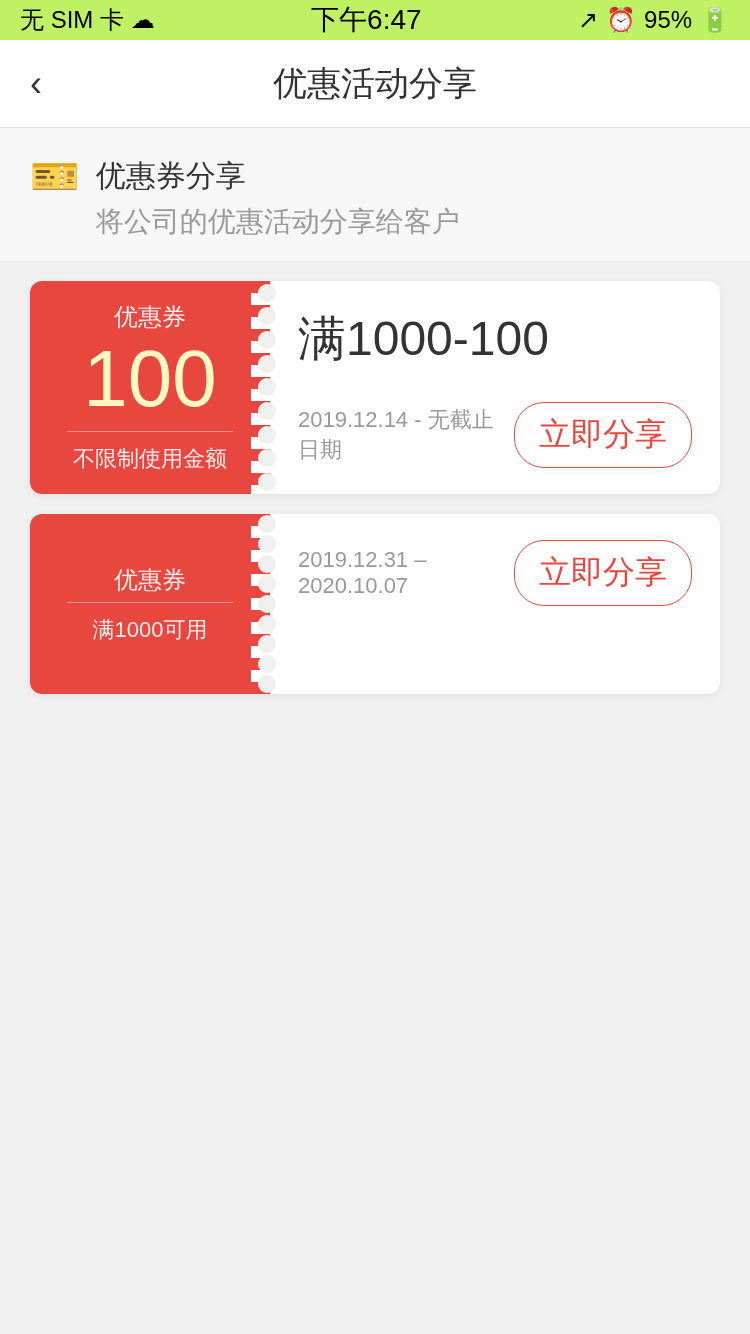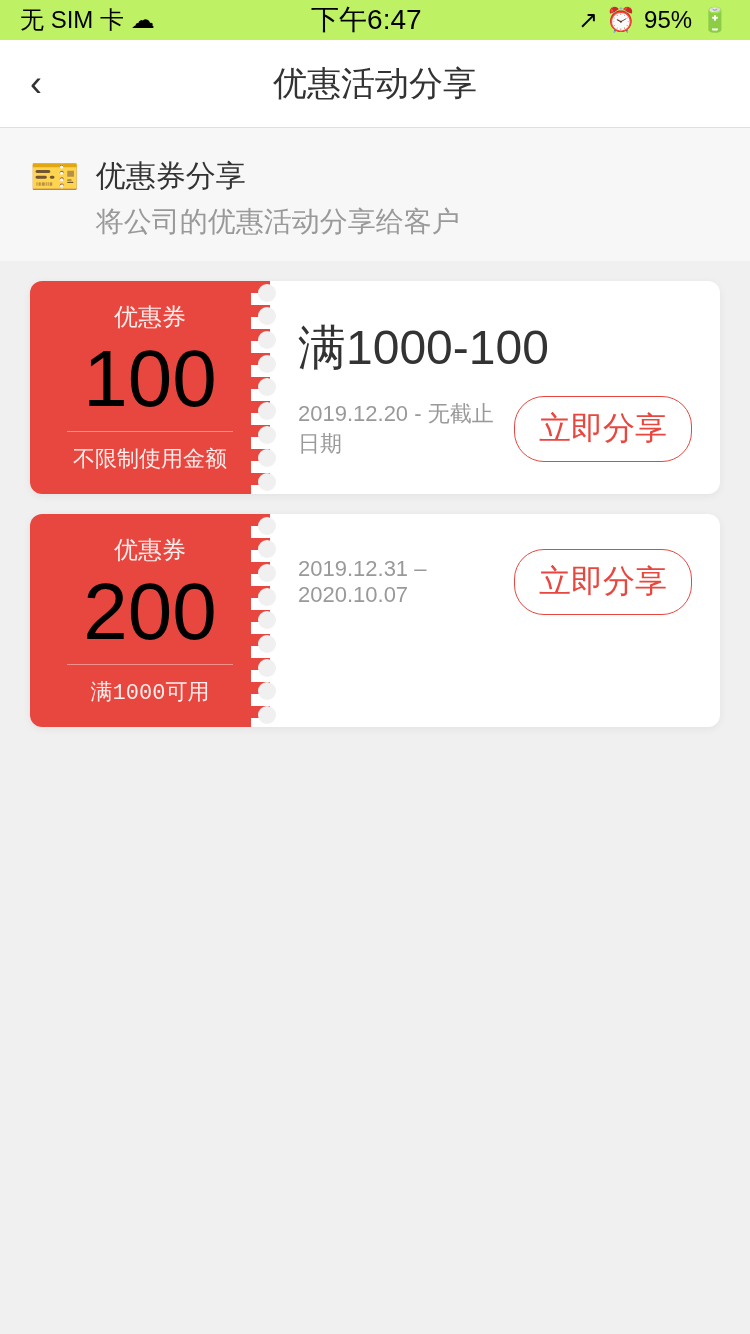--- a/index.html
+++ b/index.html
@@ -157,44 +157,43 @@
     }
 
     .coupon-label {
       font-size: 24px;
       color: rgba(255,255,255,0.9);
       margin-bottom: 6px;
     }
     .coupon-amount {
       font-size: 80px;
       font-weight: 300;
-      color: #000000;
+      color: #fef9c3;
       line-height: 1;
       margin-bottom: 12px;
     }
     .coupon-divider {
       width: 80%;
       height: 1px;
       background: rgba(255,255,255,0.4);
       margin-bottom: 12px;
     }
     .coupon-condition {
       font-size: 22px;
       color: rgba(255,255,255,0.9);
       text-align: center;
-      font-family: Liberation Mono, monospace;
     }
 
     
     .coupon-right {
       flex: 1;
       padding: 26px 28px;
       display: flex;
       flex-direction: column;
-      margin-top: 9px;
+      justify-content: space-between;
     }
     .coupon-name {
       font-size: 48px;
       font-weight: 500;
       color: #333;
       margin-bottom: 16px;
     }
     .coupon-bottom {
       display: flex;
       align-items: center;
@@ -266,41 +265,40 @@
           <span></span>
       </div>
       <div class="coupon-label">优惠券</div>
       <div class="coupon-amount">100</div>
       <div class="coupon-divider"></div>
       <div class="coupon-condition">不限制使用金额</div>
     </div>
     <div class="coupon-right">
       <div class="coupon-name">满1000-100</div>
       <div class="coupon-bottom">
-        <span class="coupon-date">2019.12.20 - 无截止日期</span>
+        <span class="coupon-date">2019.12.14 - 无截止日期</span>
         <button class="share-btn">立即分享</button>
       </div>
     </div>
   </div>
 
   <div class="coupon-card">
     <div class="coupon-left">
       <div class="zigzag">
         <span></span>
           <span></span>
           <span></span>
           <span></span>
           <span></span>
         <span></span>
           <span></span>
           <span></span>
           <span></span>
       </div>
       <div class="coupon-label">优惠券</div>
-      <div class="coupon-amount">200</div>
       <div class="coupon-divider"></div>
       <div class="coupon-condition">满1000可用</div>
     </div>
     <div class="coupon-right">
       <div class="coupon-bottom">
         <span class="coupon-date">2019.12.31 – 2020.10.07</span>
         <button class="share-btn">立即分享</button>
       </div>
     </div>
   </div>

